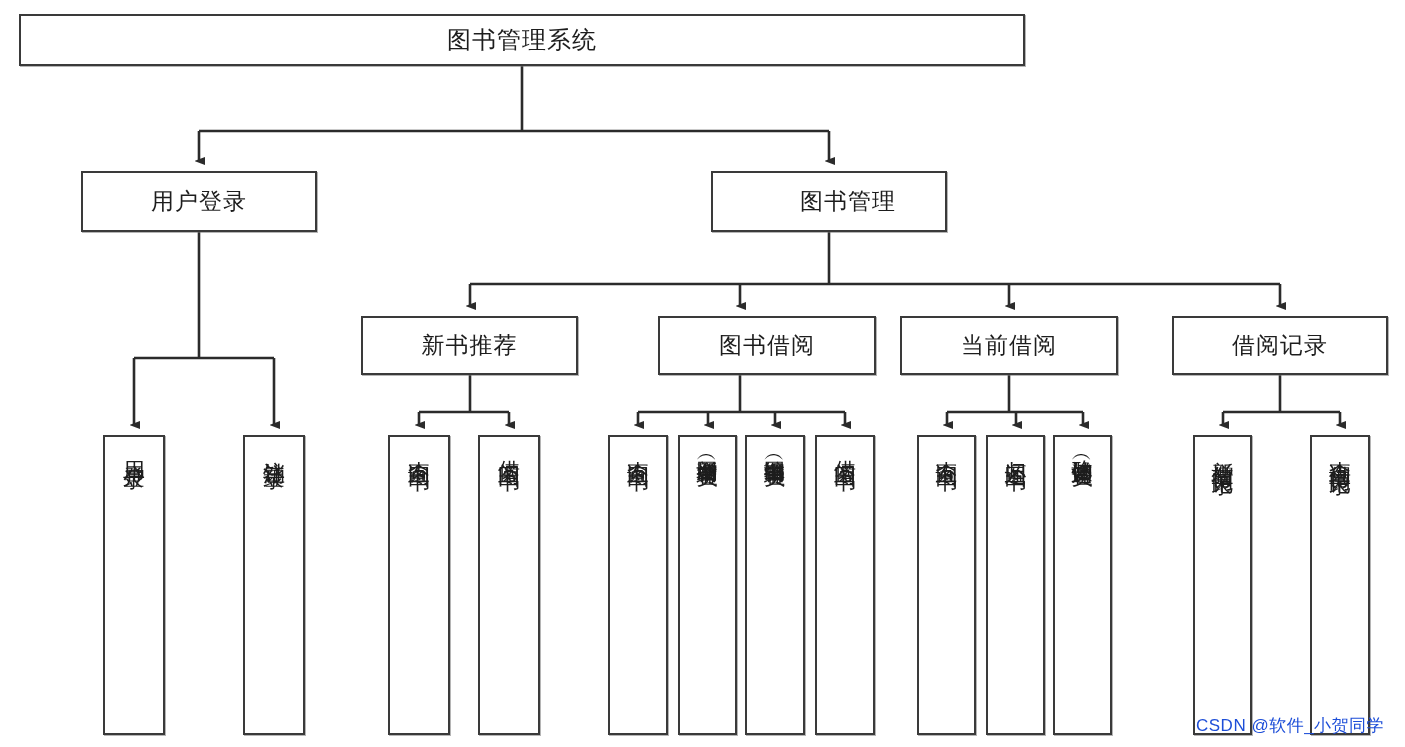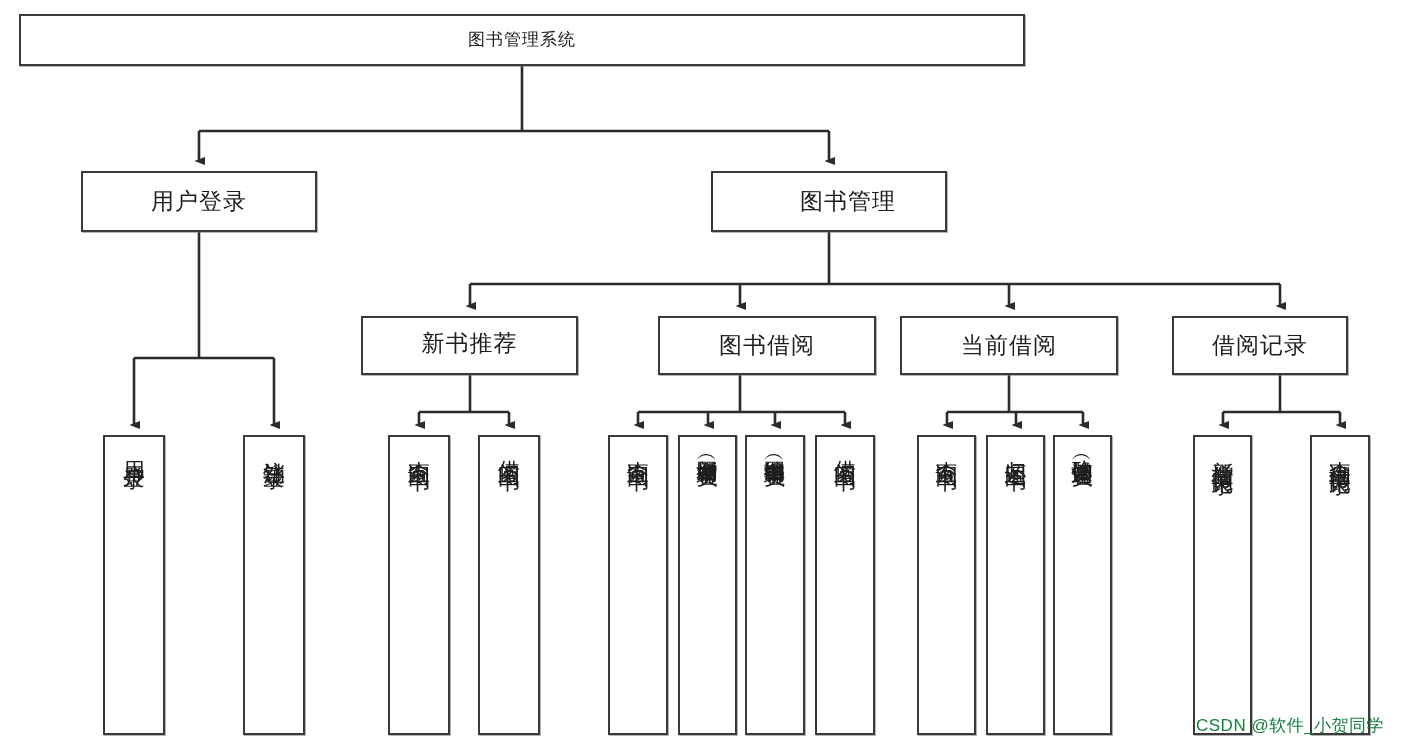--- a/index.html
+++ b/index.html
@@ -40,21 +40,21 @@
     display: block;
     text-align: center;
     line-height: 1.18;
     color: #1d1d1d;
   }
   .node.horiz .label {
     font-size: 23px;
     letter-spacing: 1px;
   }
   .node.root .label {
-    font-size: 17px;
+    font-size: 24px;
     letter-spacing: 1px;
   }
   .node.vert {
     align-items: flex-start;
     justify-content: center;
     padding-top: 6px;
   }
   .node.vert .label {
     writing-mode: vertical-rl;
     text-orientation: upright;
@@ -63,21 +63,21 @@
     line-height: 1;
     white-space: nowrap;
   }
   .node.vert.tall .label {
     font-size: 21px;
     letter-spacing: 1px;
   }
   .watermark {
     position: absolute;
     font-size: 17px;
-    color: #15803d;
+    color: #1d4ed8;
     letter-spacing: 0.5px;
     white-space: nowrap;
     user-select: none;
   }
 </style>
 </head>
 <body>
 
 <div id="canvas">
 
@@ -127,30 +127,30 @@
   <div id="node-layer">
       <div class="node root horiz" style="left: 19px; top: 14px; width: 1006px; height: 52px;">
         <span class="label">图书管理系统</span>
       </div>
       <div class="node horiz" style="left: 81px; top: 171px; width: 236px; height: 61px;">
         <span class="label">用户登录</span>
       </div>
       <div class="node horiz" style="left: 711px; top: 171px; width: 236px; height: 61px; padding-left: 38px;">
         <span class="label">图书管理</span>
       </div>
-      <div class="node horiz" style="left: 361px; top: 316px; width: 217px; height: 59px; font-family: Liberation Mono, monospace;">
+      <div class="node horiz" style="left: 361px; top: 316px; width: 217px; height: 59px;">
         <span class="label">新书推荐</span>
       </div>
       <div class="node horiz" style="left: 658px; top: 316px; width: 218px; height: 59px;">
         <span class="label">图书借阅</span>
       </div>
       <div class="node horiz" style="left: 900px; top: 316px; width: 218px; height: 59px;">
         <span class="label">当前借阅</span>
       </div>
-      <div class="node horiz" style="left: 1172px; top: 316px; width: 176px; height: 59px;">
+      <div class="node horiz" style="left: 1172px; top: 316px; width: 216px; height: 59px;">
         <span class="label">借阅记录</span>
       </div>
       <div class="node vert" style="left: 103px; top: 435px; width: 62px; height: 300px;">
         <span class="label">用户登录</span>
       </div>
       <div class="node vert" style="left: 243px; top: 435px; width: 62px; height: 300px;">
         <span class="label">注销登录</span>
       </div>
       <div class="node vert" style="left: 388px; top: 435px; width: 62px; height: 300px;">
         <span class="label">查询图书</span>

